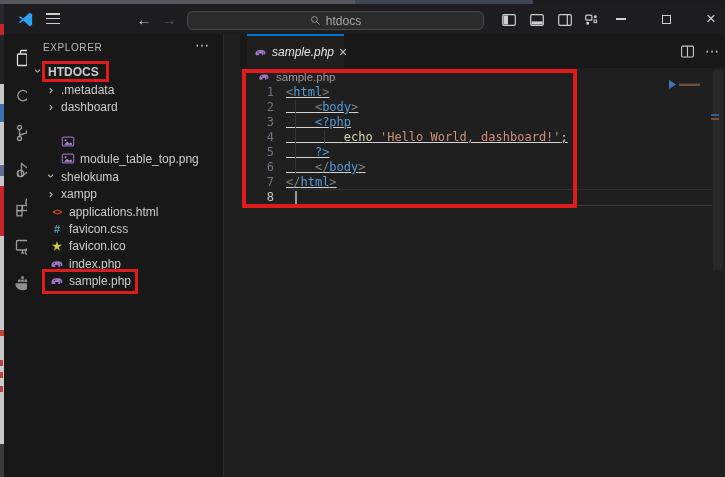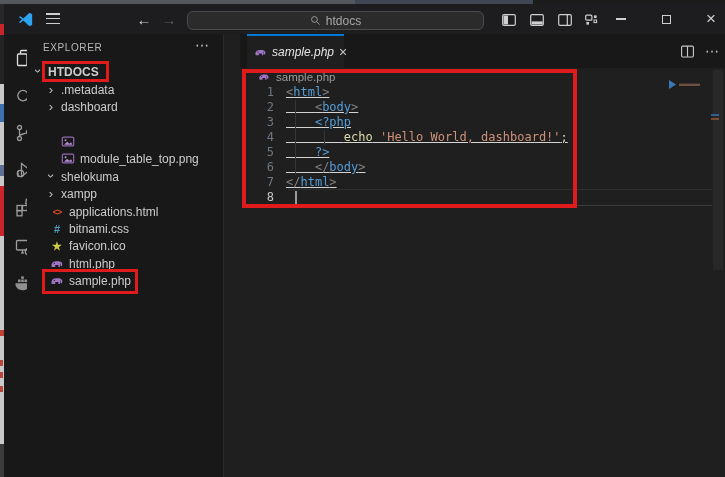--- a/index.html
+++ b/index.html
@@ -269,31 +269,31 @@
     <div class="trow" style="top:151px;padding-left:19px">
       <span class="chev">›</span>
       <span class="lbl">xampp</span>
     </div>
     <div class="trow" style="top:169px;padding-left:23px">
       <span class="ficon html">&lt;&gt;</span>
       <span class="lbl">applications.html</span>
     </div>
     <div class="trow" style="top:186px;padding-left:23px">
       <span class="ficon css">#</span>
-      <span class="lbl">bitnami.css</span>
+      <span class="lbl">favicon.css</span>
     </div>
     <div class="trow" style="top:203px;padding-left:23px">
       <span class="ficon star">★</span>
       <span class="lbl">favicon.ico</span>
     </div>
     <div class="trow" style="top:221px;padding-left:23px">
       <svg class="php-svg" viewBox="0 0 16 16">
           <use href="#php-el"></use>
         </svg>
-      <span class="lbl">html.php</span>
+      <span class="lbl">index.php</span>
     </div>
     <div class="trow" style="top:238px;padding-left:23px">
       <svg class="php-svg" viewBox="0 0 16 16">
           <use href="#php-el"></use>
         </svg>
       <span class="lbl">sample.php</span>
     </div>
   </div>
 
   <div class="editor">

